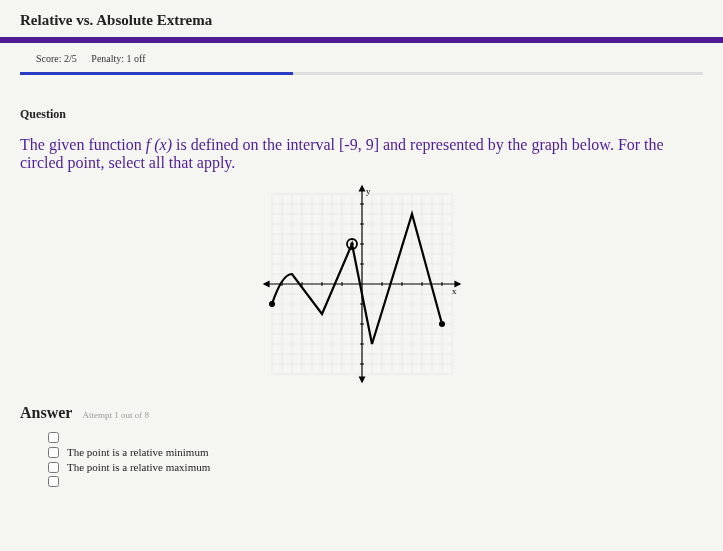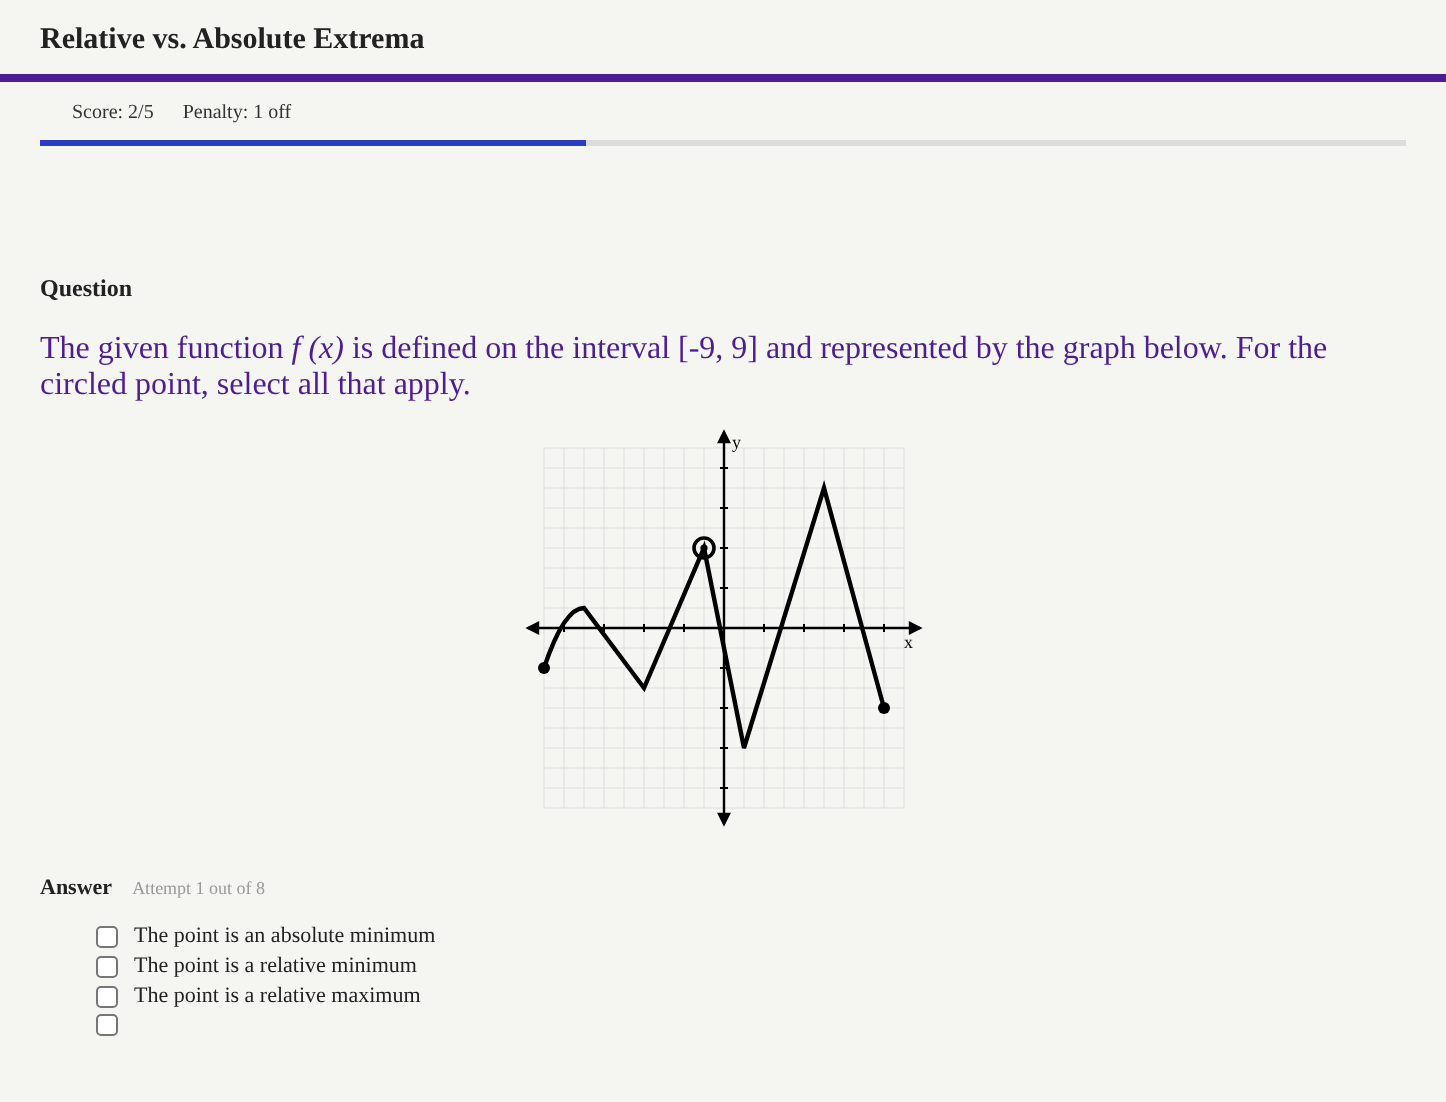--- a/index.html
+++ b/index.html
@@ -6,21 +6,21 @@
 body {
   font-family: Georgia, 'Times New Roman', serif;
   background: #f5f5f2;
   padding: 0;
   width: 723px;
   height: 551px;
   overflow: hidden;
 }
 .header {
   padding: 12px 20px 8px;
-  border-bottom: 4px solid #4c1d95;
+  border-bottom: 6px solid #4c1d95;
 }
 .title {
   font-size: 15px;
   font-weight: bold;
   color: #222;
 }
 .score-row {
   padding: 10px 36px 4px;
   font-size: 10px;
   color: #333;
@@ -32,42 +32,41 @@
   background: #ddd;
   display: flex;
 }
 .progress-filled {
   background: #2b3cc4;
   height: 100%;
   width: 40%;
 }
 .content {
   padding: 32px 20px 0;
-  margin-top: 32px;
 }
 .q-label {
   font-size: 12px;
   font-weight: bold;
   color: #222;
   margin-bottom: 14px;
 }
 .q-text {
   font-size: 16px;
   color: #4c1d95;
   margin-bottom: 12px;
 }
 .math { font-style: italic; font-family: 'Times New Roman', serif; }
 .graph-wrap {
   display: flex;
   justify-content: center;
   margin: 8px 0 20px;
 }
 svg.graph { width: 240px; height: 200px; }
 .answer-label {
-  font-size: 11px;
+  font-size: 16px;
   font-weight: bold;
   color: #222;
 }
 .attempt {
   font-size: 9px;
   color: #999;
   margin-left: 6px;
   font-weight: normal;
 }
 .options {
@@ -187,21 +186,20 @@
   </div>
 
   <div>
     <span class="answer-label">Answer</span>
     <span class="attempt">Attempt 1 out of 8</span>
   </div>
 
   <div class="options" id="options">
       <label class="option">
         <input type="checkbox" style="">
-        <span>The point is an absolute minimum</span>
       </label>
       <label class="option">
         <input type="checkbox" style="">
         <span>The point is a relative minimum</span>
       </label>
       <label class="option">
         <input type="checkbox" style="">
         <span>The point is a relative maximum</span>
       </label>
       <label class="option">

